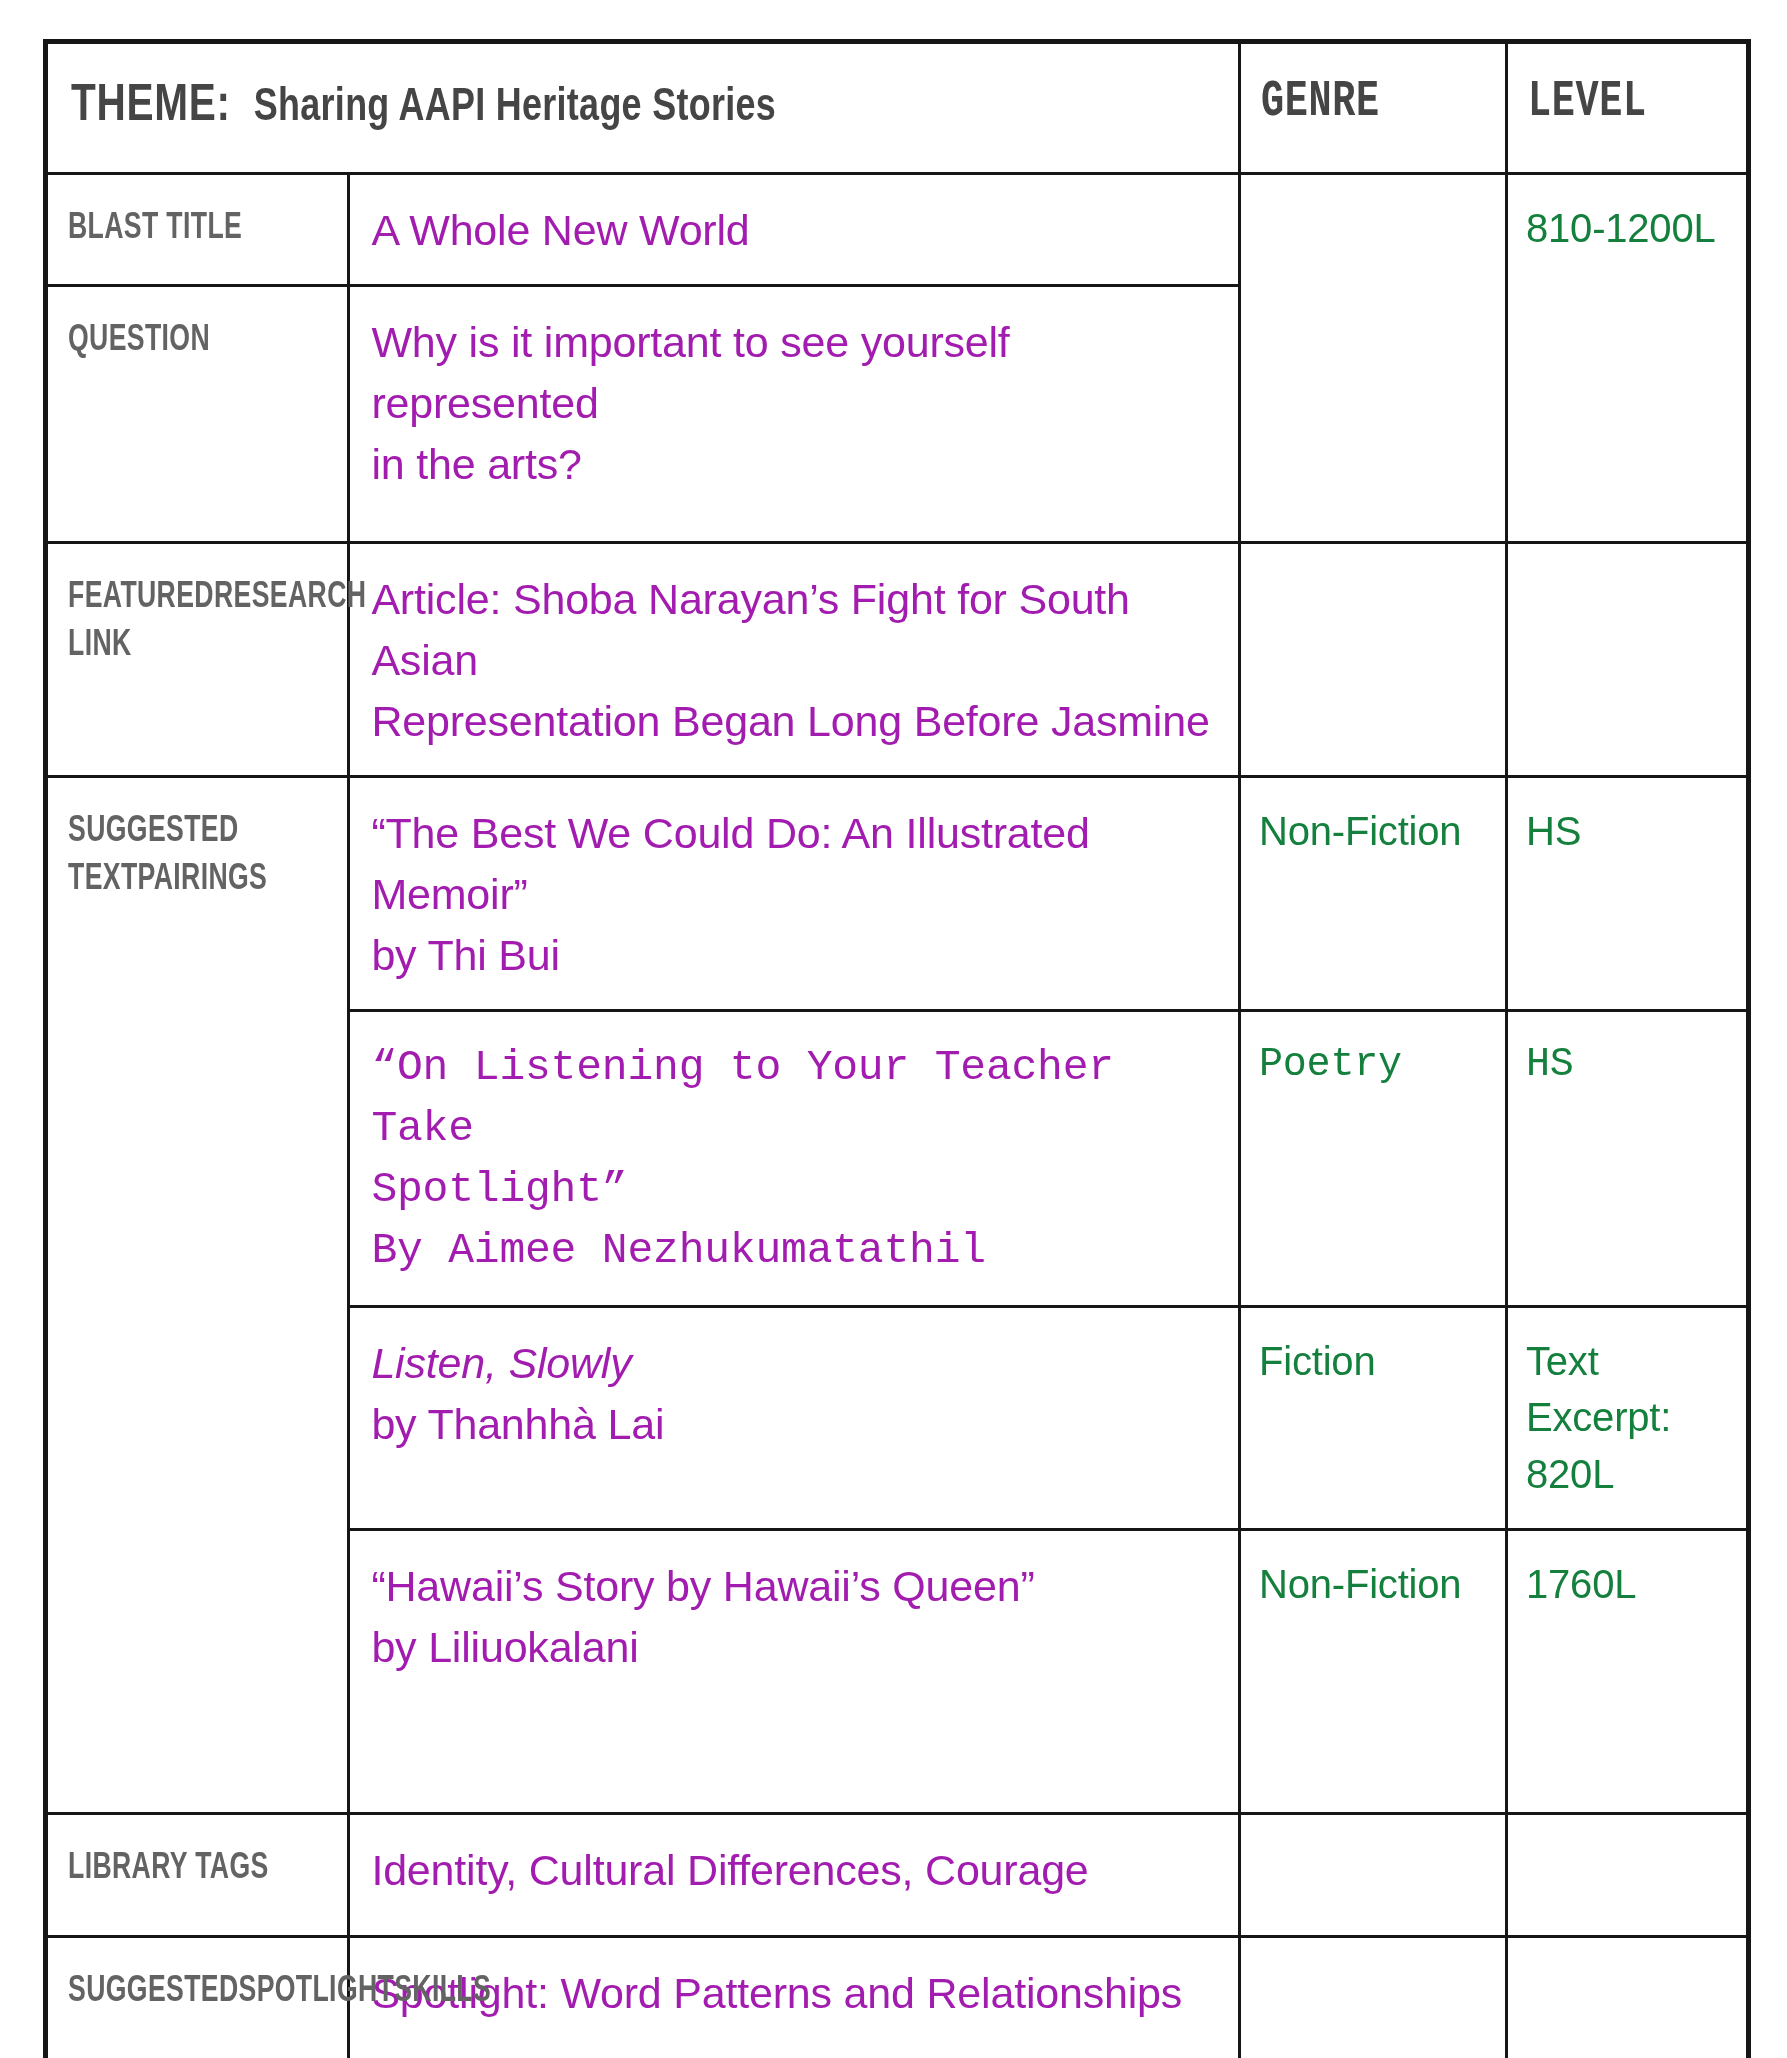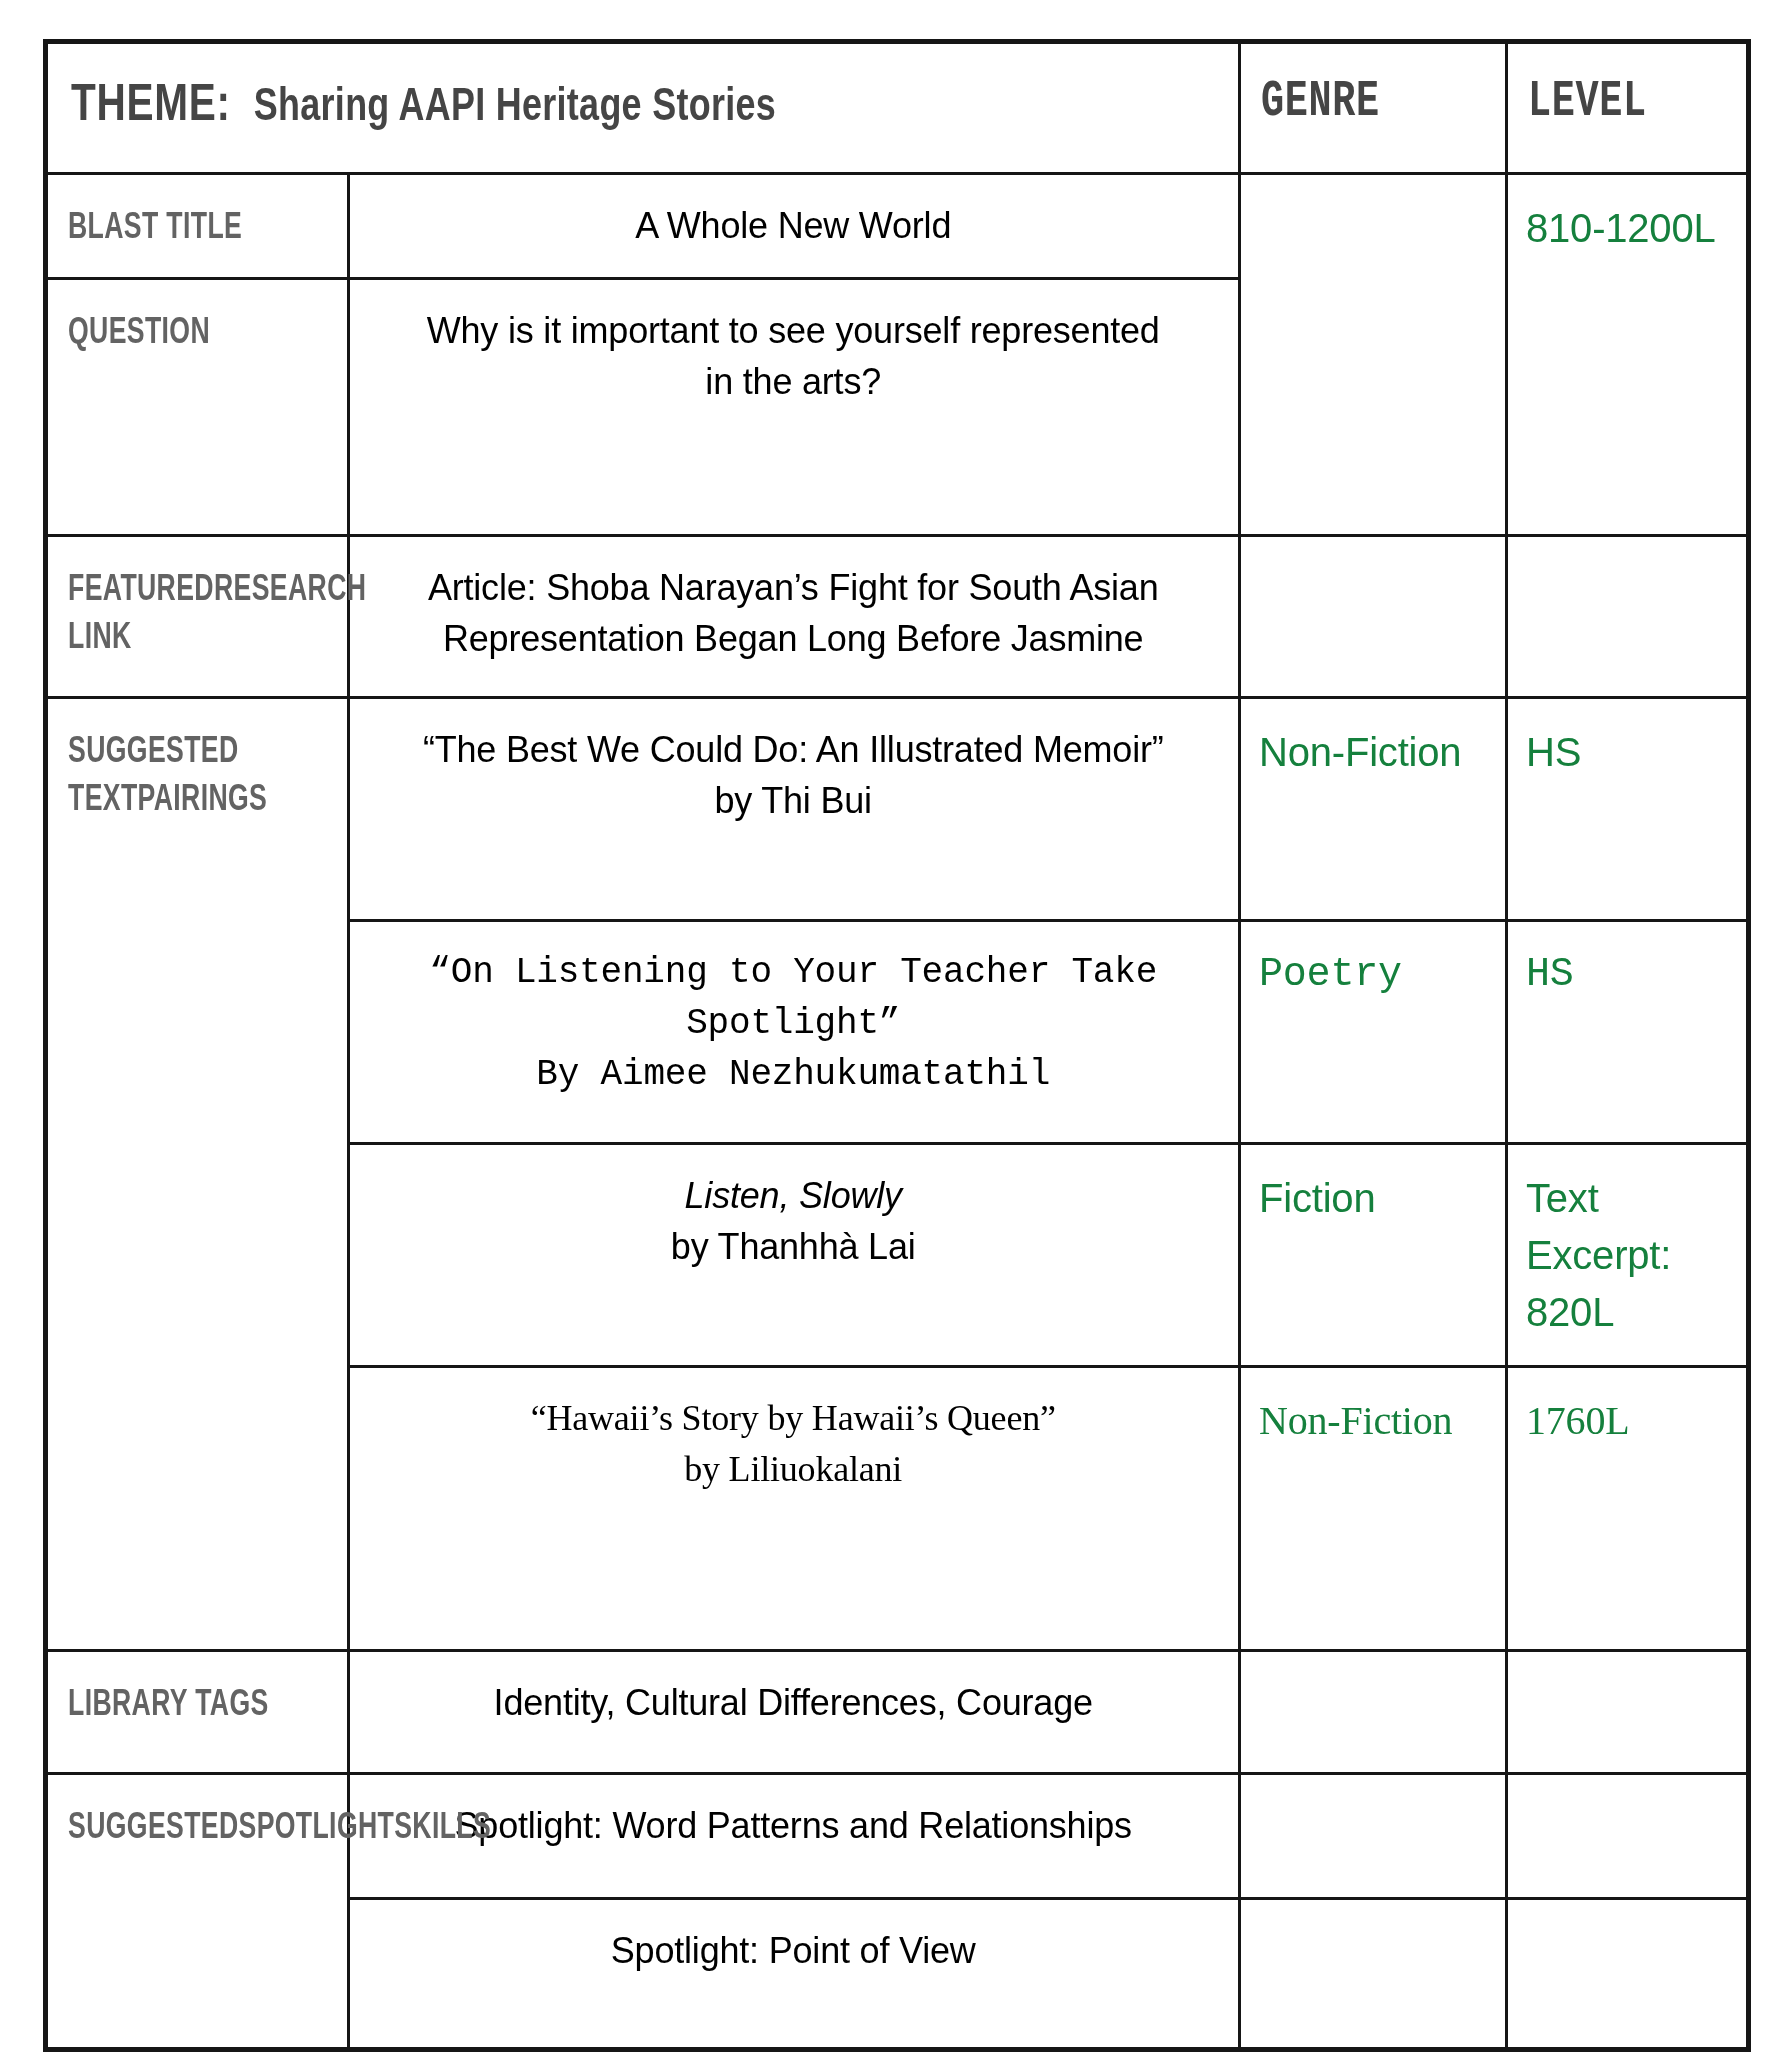--- a/index.html
+++ b/index.html
@@ -91,25 +91,24 @@
     width: 139%;
     letter-spacing: 0.5px;
   }
 
   
   td.row-content {
     padding: 25px 23px 23px 21.4px;
   }
   .content-text {
     display: block;
-    color: #000000;
-    font-size: 36px;
+    color: #a21caf;
+    font-size: 43px;
     line-height: 1.42;
     letter-spacing: -0.2px;
-    text-align: center;
   }
   .content-text .ital { font-style: italic; }
   .content-text .ln { display: block; }
 
   td.cell-value {
     padding: 25px 16px 23px 18px;
   }
   .value-text {
     display: block;
     color: #15803d;
@@ -122,21 +121,21 @@
   
   td.shaded { background: #d5d5d5; }
 
   
   tr.r-blast td     { height: 105px; }
   tr.r-question td  { height: 257px; }
   tr.r-featured td  { height: 162px; }
   tr.r-pair1 td     { height: 223px; }
   tr.r-pair2 td     { height: 223px; font-family: Liberation Mono, monospace; }
   tr.r-pair3 td     { height: 223px; }
-  tr.r-pair4 td     { height: 284px; font-family: Liberation Serif, serif; }
+  tr.r-pair4 td     { height: 284px; }
   tr.r-tags td      { height: 123px; }
   tr.r-spot1 td     { height: 125px; }
   tr.r-spot2 td     { height: 151px; }
 </style>
 </head>
 <body>
 
 <div id="sheet">
 
   <table class="blast-table">

